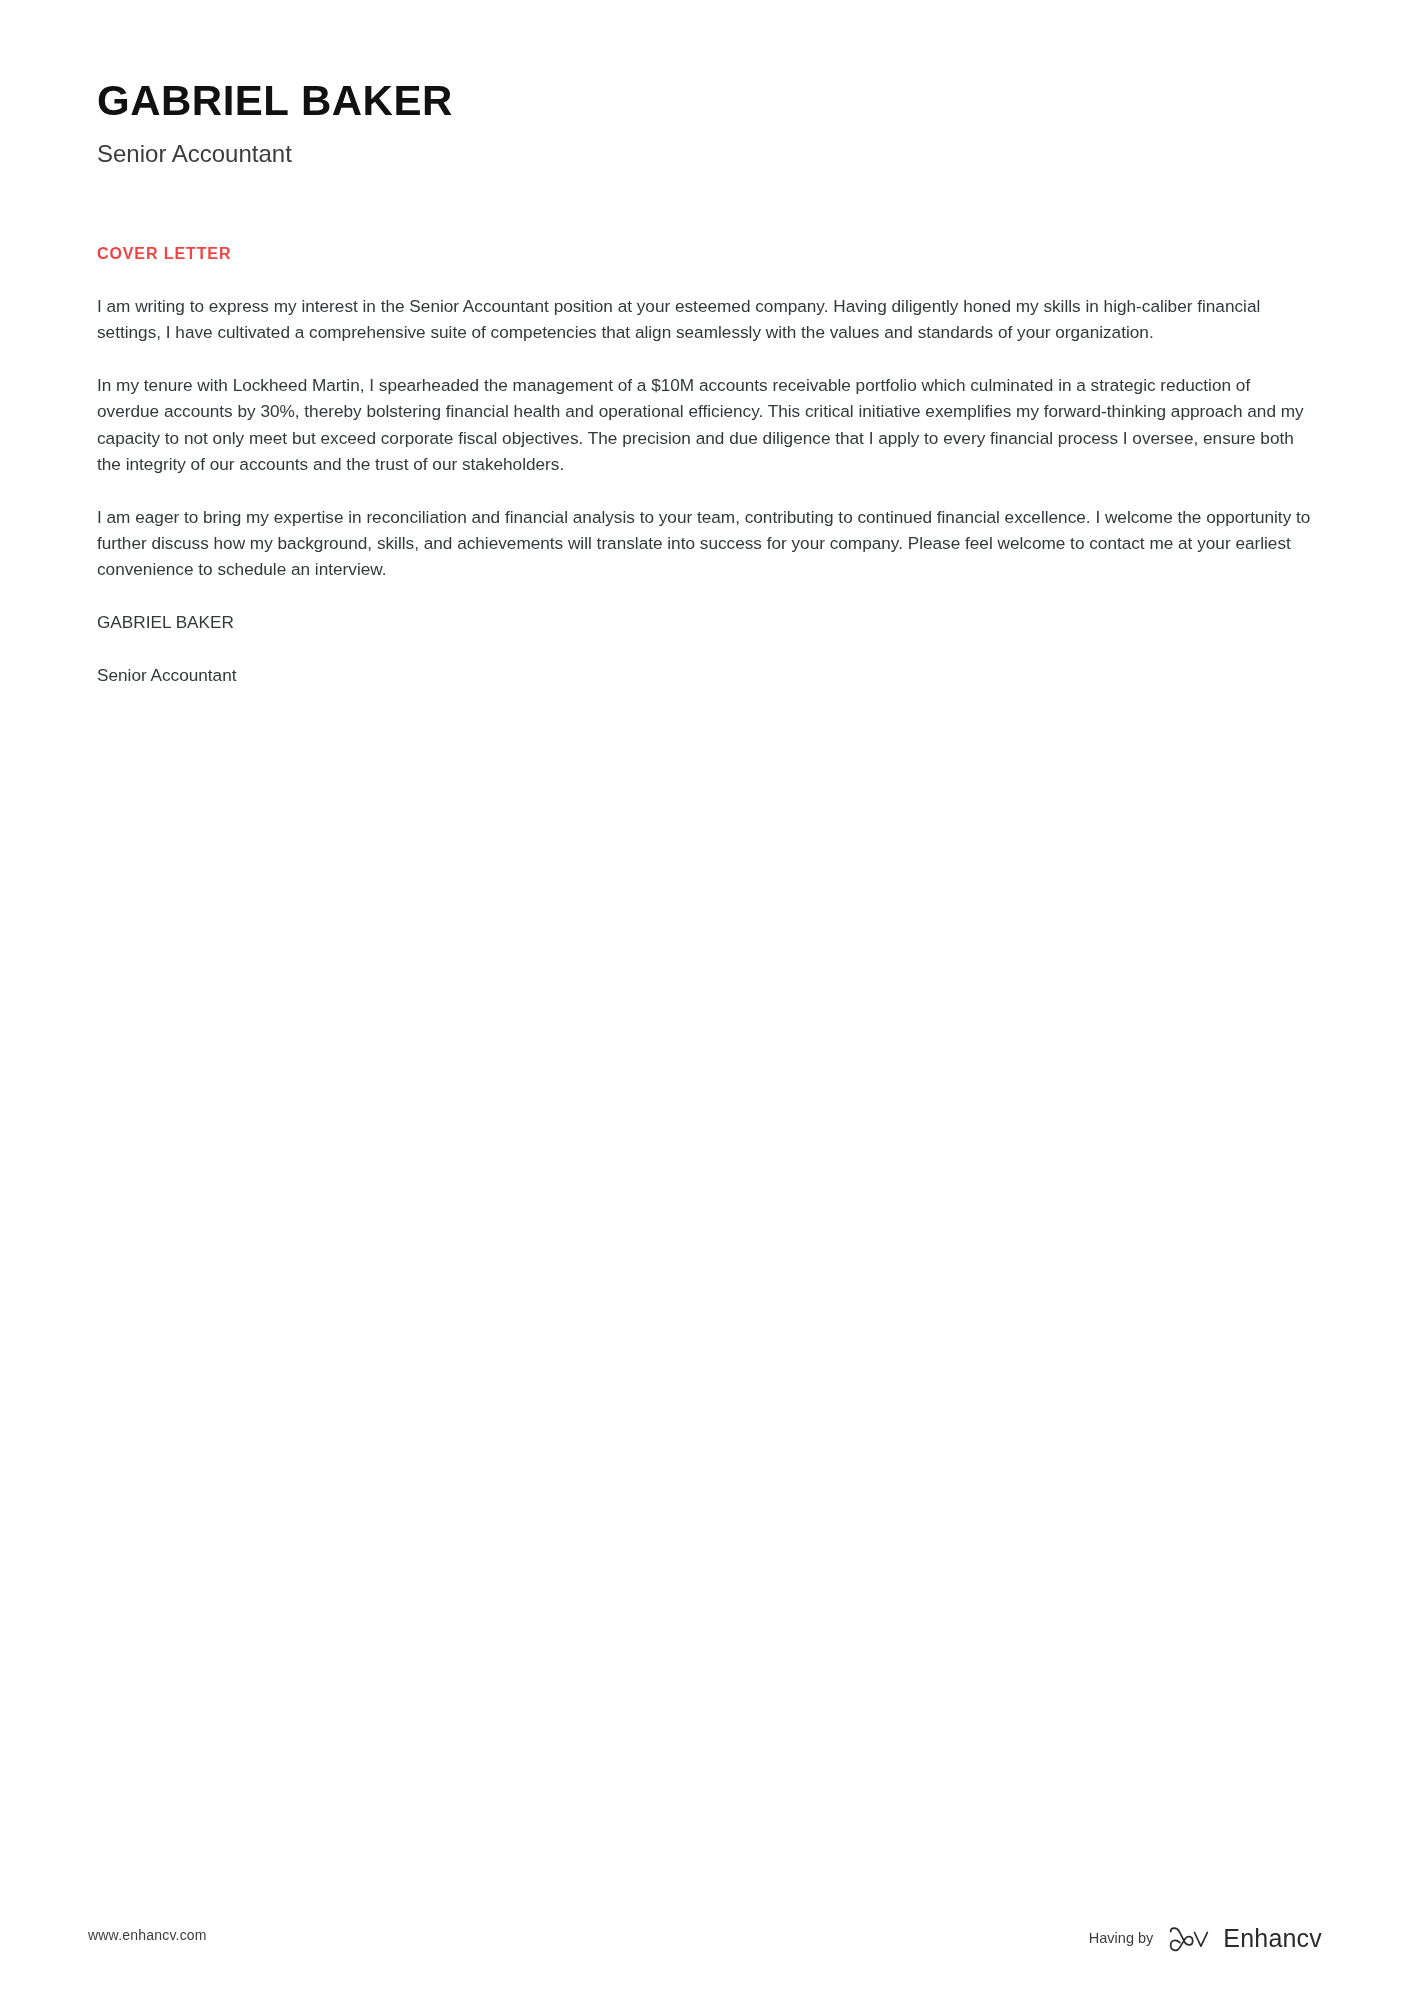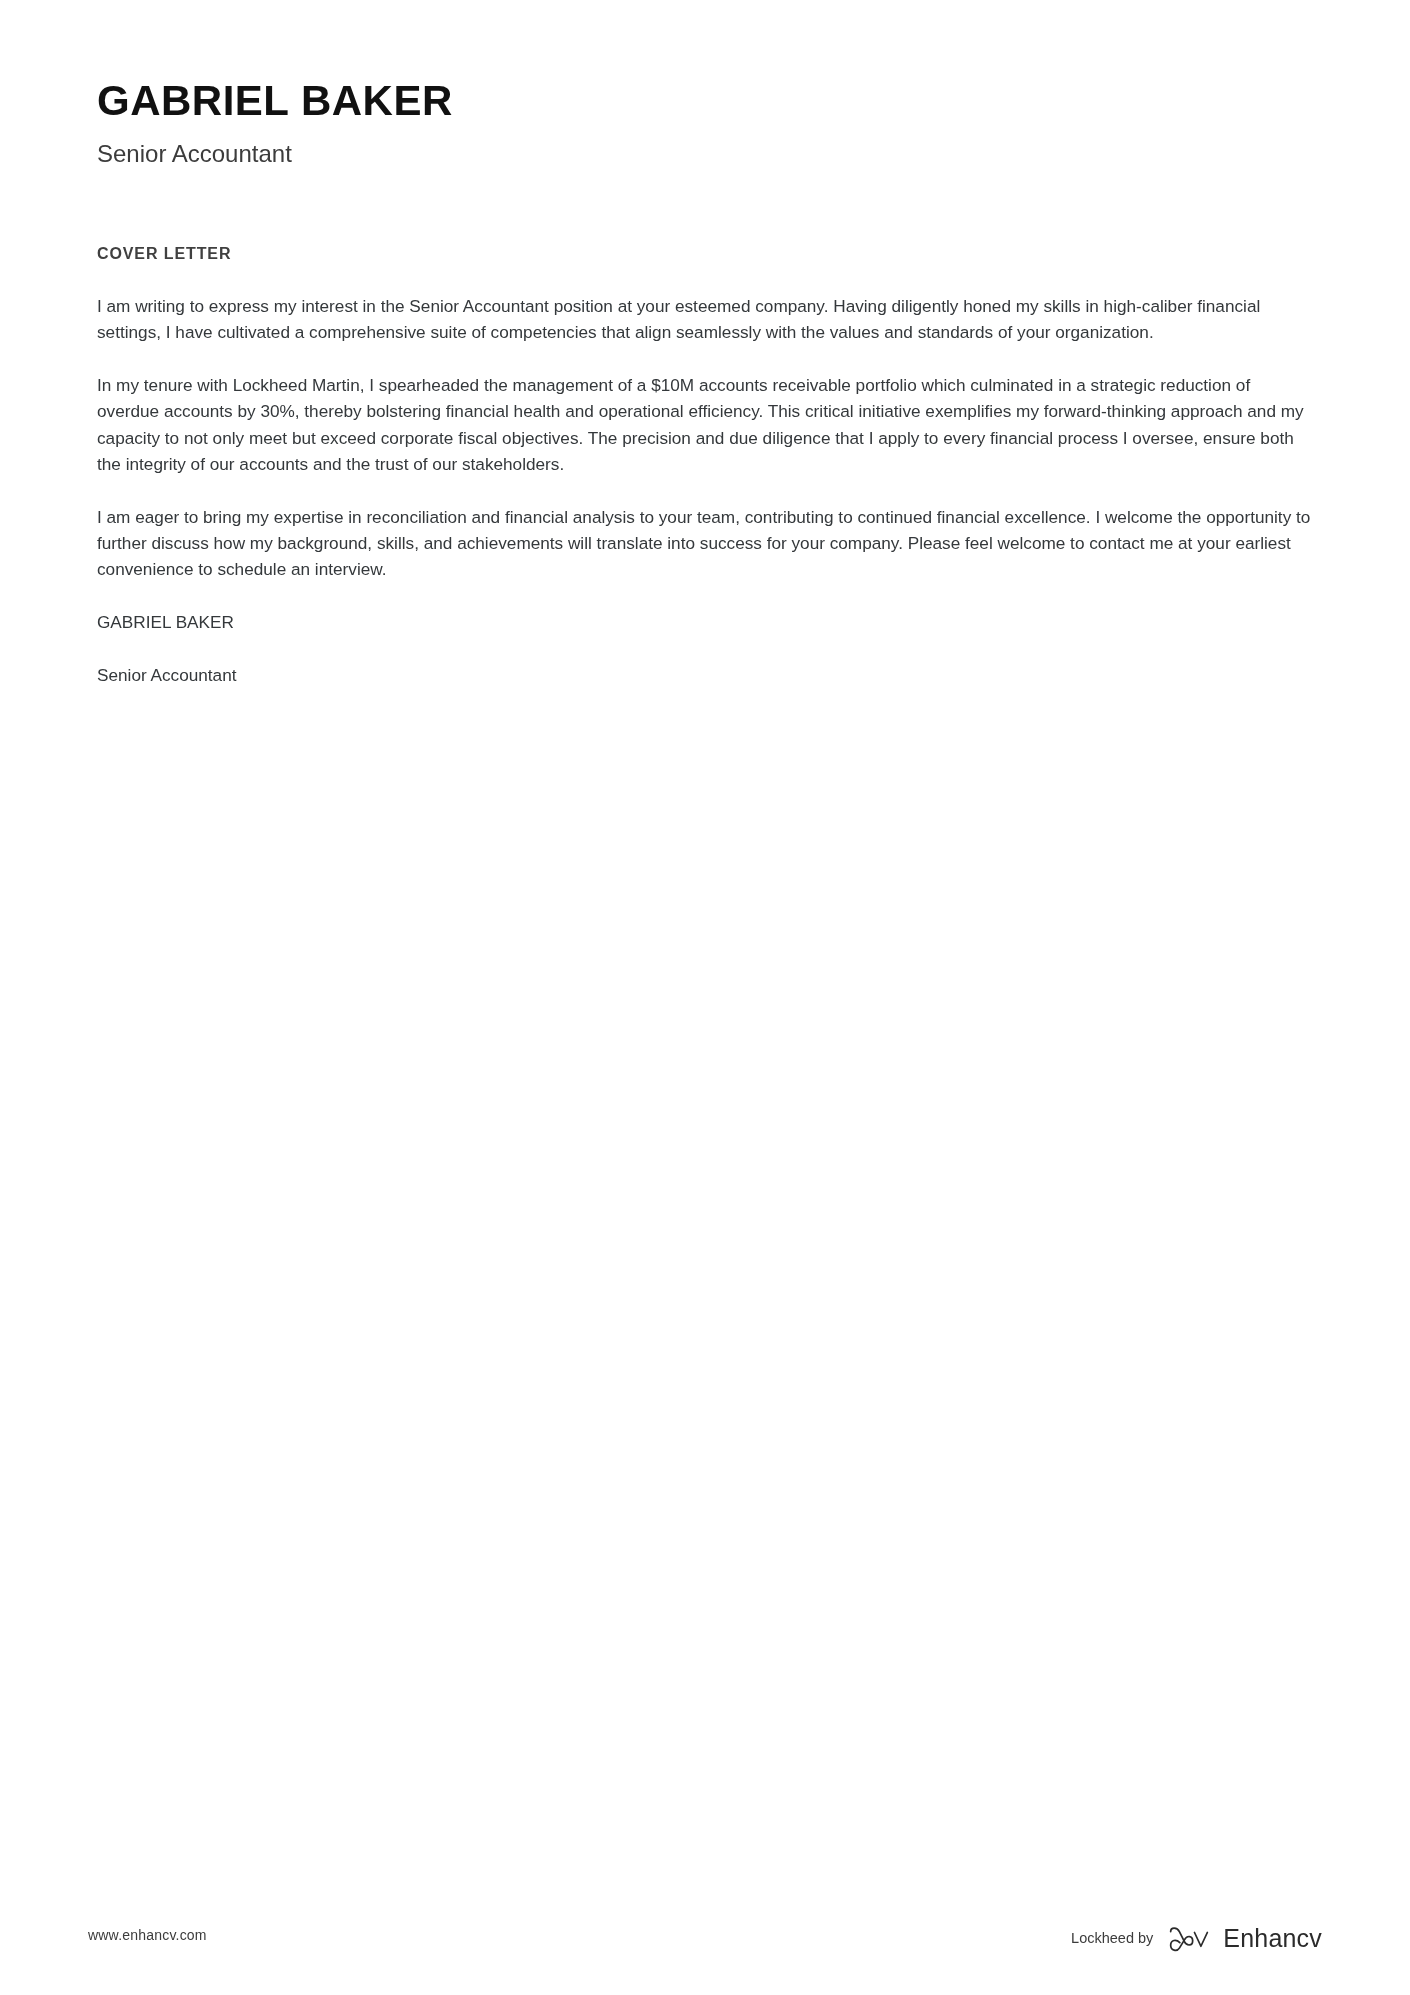--- a/index.html
+++ b/index.html
@@ -55,21 +55,21 @@
     white-space: nowrap;
     line-height: 1.4;
   }
   .contact-item:last-child { margin-right: 0; }
 
   .section-title {
     margin-top: 76px;
     font-size: 16px;
     font-weight: 700;
     letter-spacing: 0.9px;
-    color: #404040;
+    color: #ef4444;
     text-transform: uppercase;
   }
   .letter-body {
     margin-top: 30px;
   }
   .letter-body p {
     font-size: 17.2px;
     line-height: 1.52;
     color: #34383b;
     margin: 0 0 27px 0;
@@ -139,21 +139,21 @@
       <p>I am eager to bring my expertise in reconciliation and financial analysis to your team, contributing to continued financial excellence. I welcome the opportunity to further discuss how my background, skills, and achievements will translate into success for your company. Please feel welcome to contact me at your earliest convenience to schedule an interview.</p>
       <p>GABRIEL BAKER</p>
       <p>Senior Accountant</p>
     </div>
 
   </div>
 
   <div class="footer">
     <div class="footer-left">www.enhancv.com</div>
     <div class="footer-right">
-      <span class="powered-by">Lockheed by</span>
+      <span class="powered-by">Having by</span>
       <span class="brand">
         <span>
           <svg class="brand-logo" viewBox="0 0 48 32" xmlns="http://www.w3.org/2000/svg">
             <path d="M4 9 C4 4, 11 4, 13.5 9 L19 20 C21.5 25, 28 25, 28 19 C28 13, 21.5 13, 19 18 L13.5 27 C11 31, 4 30, 4 24 C4 18, 10 17, 14 21" fill="none" stroke="#2b2b2b" stroke-width="1.9" stroke-linecap="round" stroke-linejoin="round"></path>
             <path d="M30 10 L37 25 L44 10" fill="none" stroke="#2b2b2b" stroke-width="1.9" stroke-linecap="round" stroke-linejoin="round"></path>
           </svg>
         </span>
         <span class="brand-name">Enhancv</span>
       </span>
     </div>

